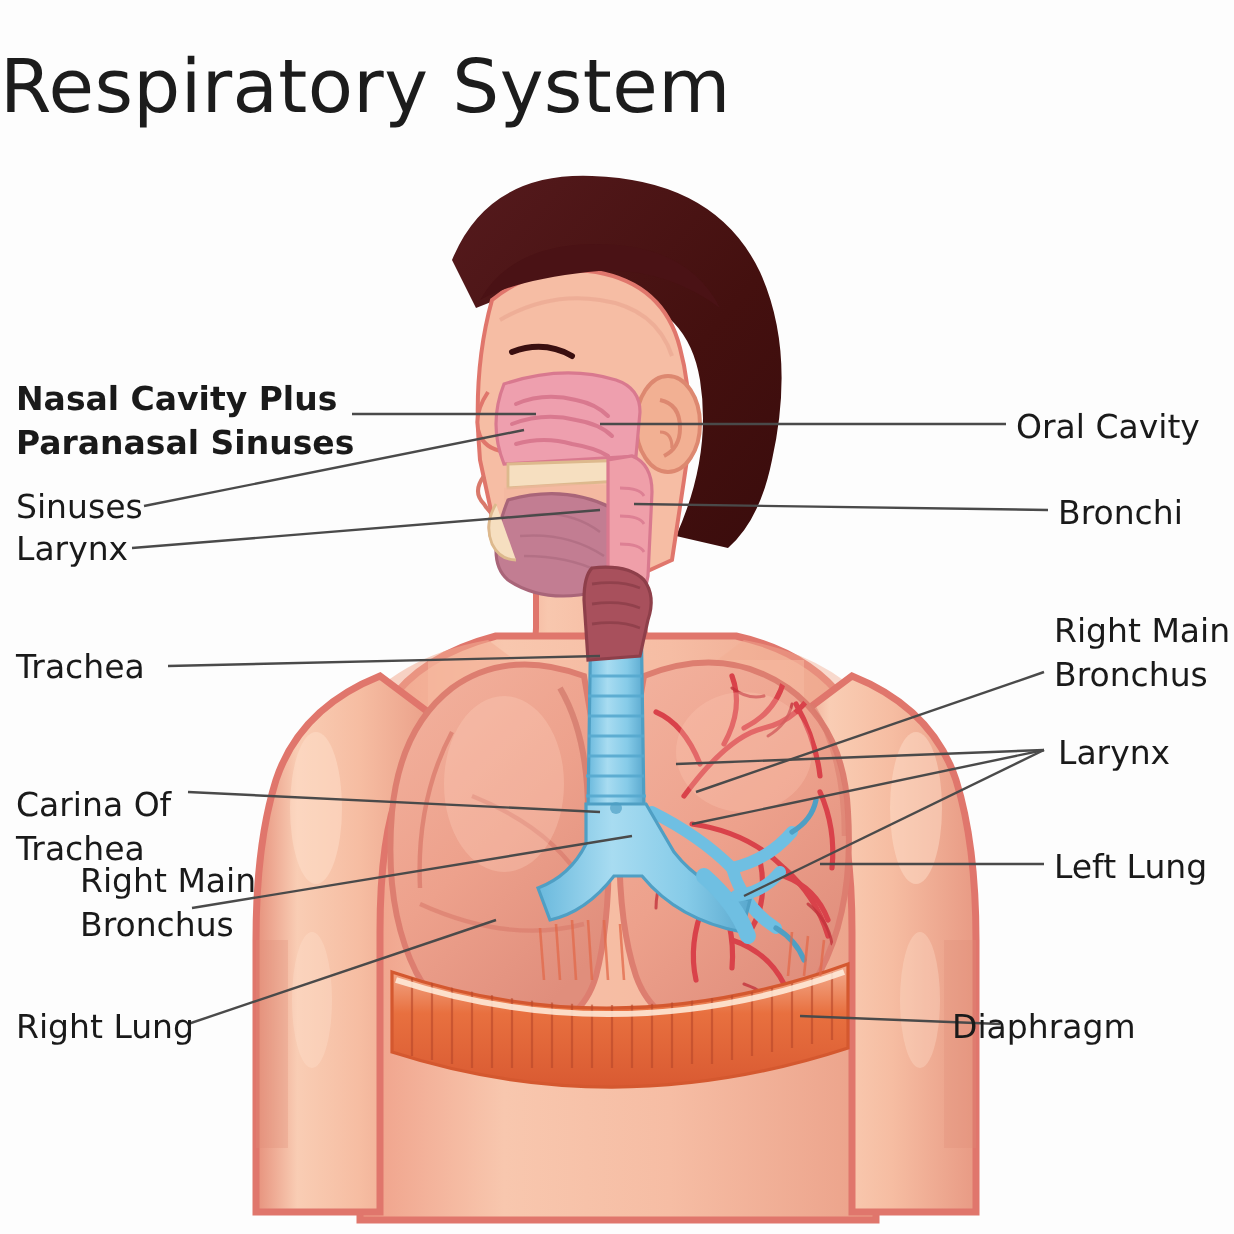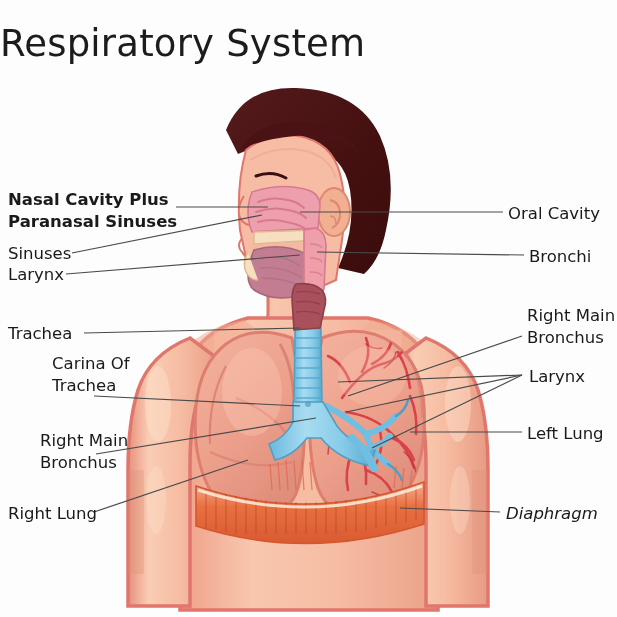--- a/index.html
+++ b/index.html
@@ -309,29 +309,29 @@
   </svg>
 
   <div id="title">Respiratory System</div>
 
   <div id="labels-left">
       <div class="lbl left" style="left: 8px; top: 189px; font-weight: bold;">Nasal Cavity Plus
 Paranasal Sinuses</div>
       <div class="lbl left" style="left: 8px; top: 243px;">Sinuses</div>
       <div class="lbl left" style="left: 8px; top: 264px;">Larynx</div>
       <div class="lbl left" style="left: 8px; top: 323px;">Trachea</div>
-      <div class="lbl left" style="left: 8px; top: 353px; margin-left: 44px;">Carina Of
+      <div class="lbl left" style="left: 8px; top: 392px;">Carina Of
 Trachea</div>
       <div class="lbl left" style="left: 8px; top: 430px; margin-left: 32px;">Right Main
 Bronchus</div>
       <div class="lbl left" style="left: 8px; top: 503px;">Right Lung</div>
     </div>
   <div id="labels-right">
       <div class="lbl right" style="left: 508px; top: 203px;">Oral Cavity</div>
       <div class="lbl right" style="left: 529px; top: 246px;">Bronchi</div>
       <div class="lbl right" style="left: 527px; top: 305px;">Right Main
 Bronchus</div>
       <div class="lbl right" style="left: 529px; top: 366px;">Larynx</div>
       <div class="lbl right" style="left: 527px; top: 423px;">Left Lung</div>
-      <div class="lbl right" style="left: 506px; top: 503px; font-style: italic;">Diaphragm</div>
+      <div class="lbl right" style="left: 476px; top: 503px;">Diaphragm</div>
     </div>
 
 </div>
 
 </body></html>

